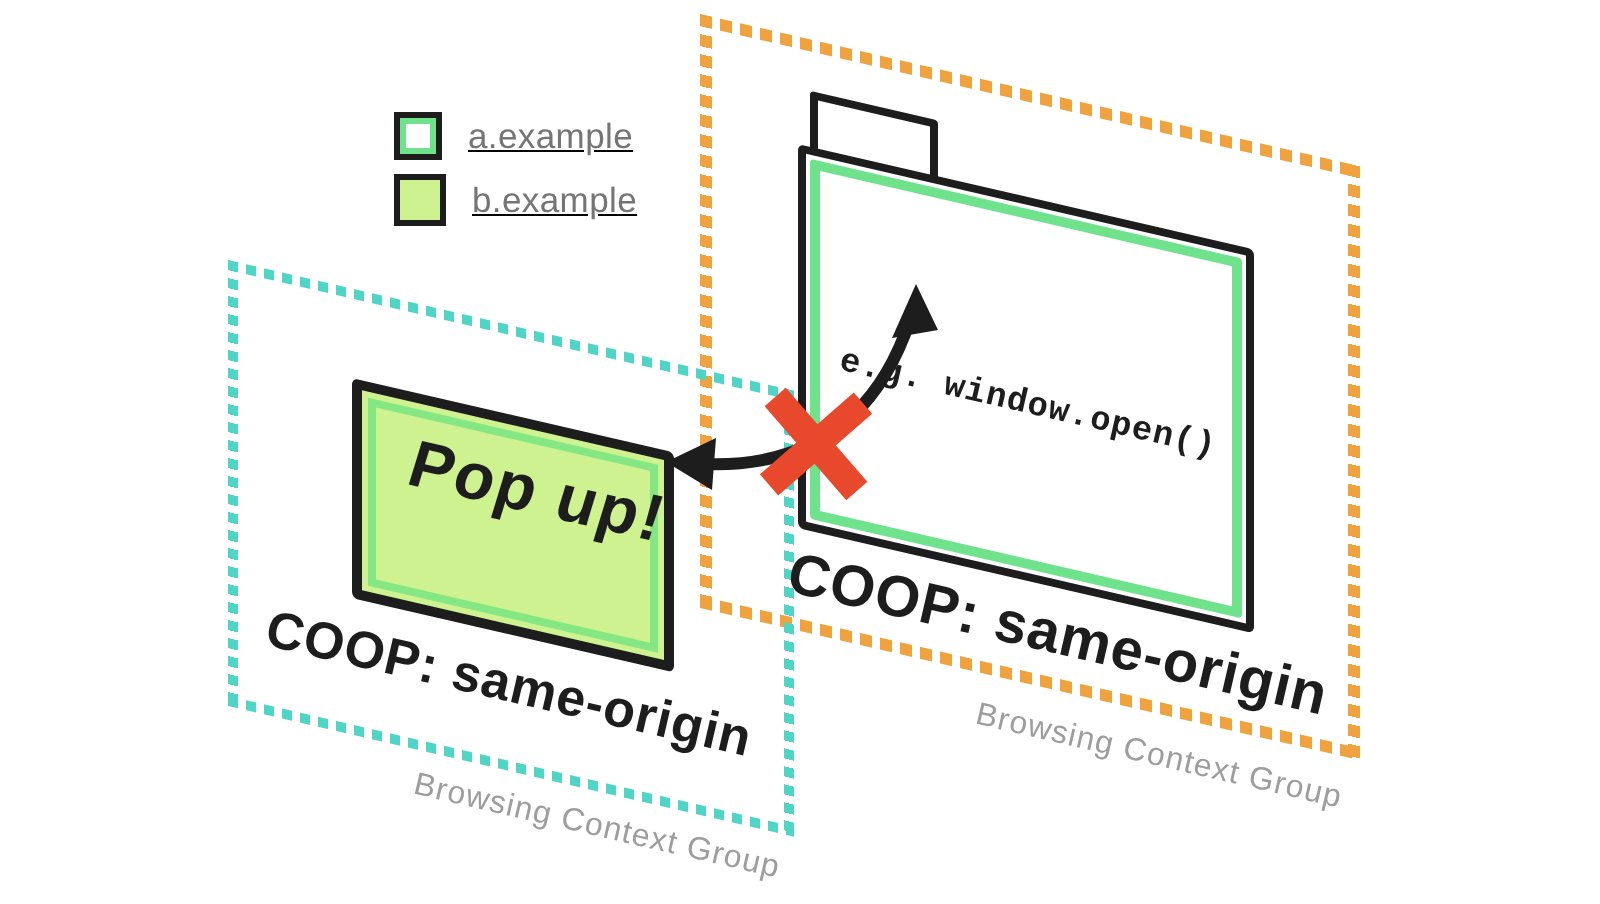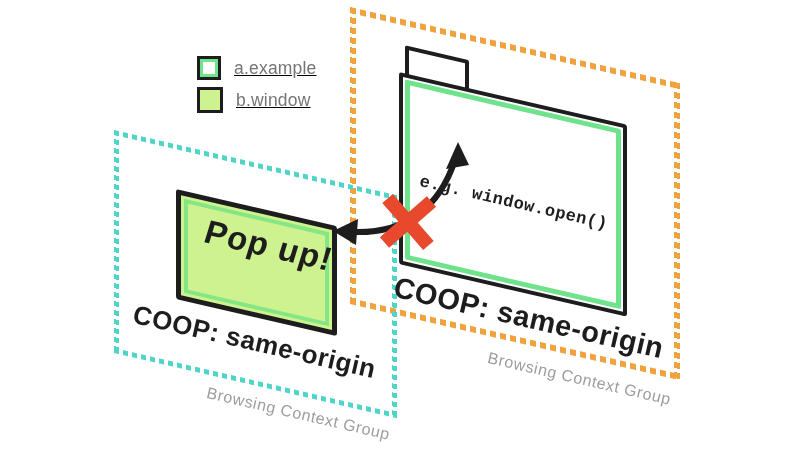--- a/index.html
+++ b/index.html
@@ -85,21 +85,21 @@
   <div class="edge-v edge-r"></div>
 </div>
 
 <div id="legend">
   <div class="legend-row">
     <div class="swatch swatch-a"></div>
     <div class="legend-label">a.example</div>
   </div>
   <div class="legend-row">
     <div class="swatch swatch-b"></div>
-    <div class="legend-label">b.window</div>
+    <div class="legend-label">b.example</div>
   </div>
 </div>
 
 <div id="popup-window">
   <div class="pop-body">
     <div class="pop-inner"></div>
   </div>
 </div>
 <div id="popup-title" class="rot">Pop up!</div>
 <div id="popup-coop-label" class="rot coop-label">COOP: same-origin</div>

